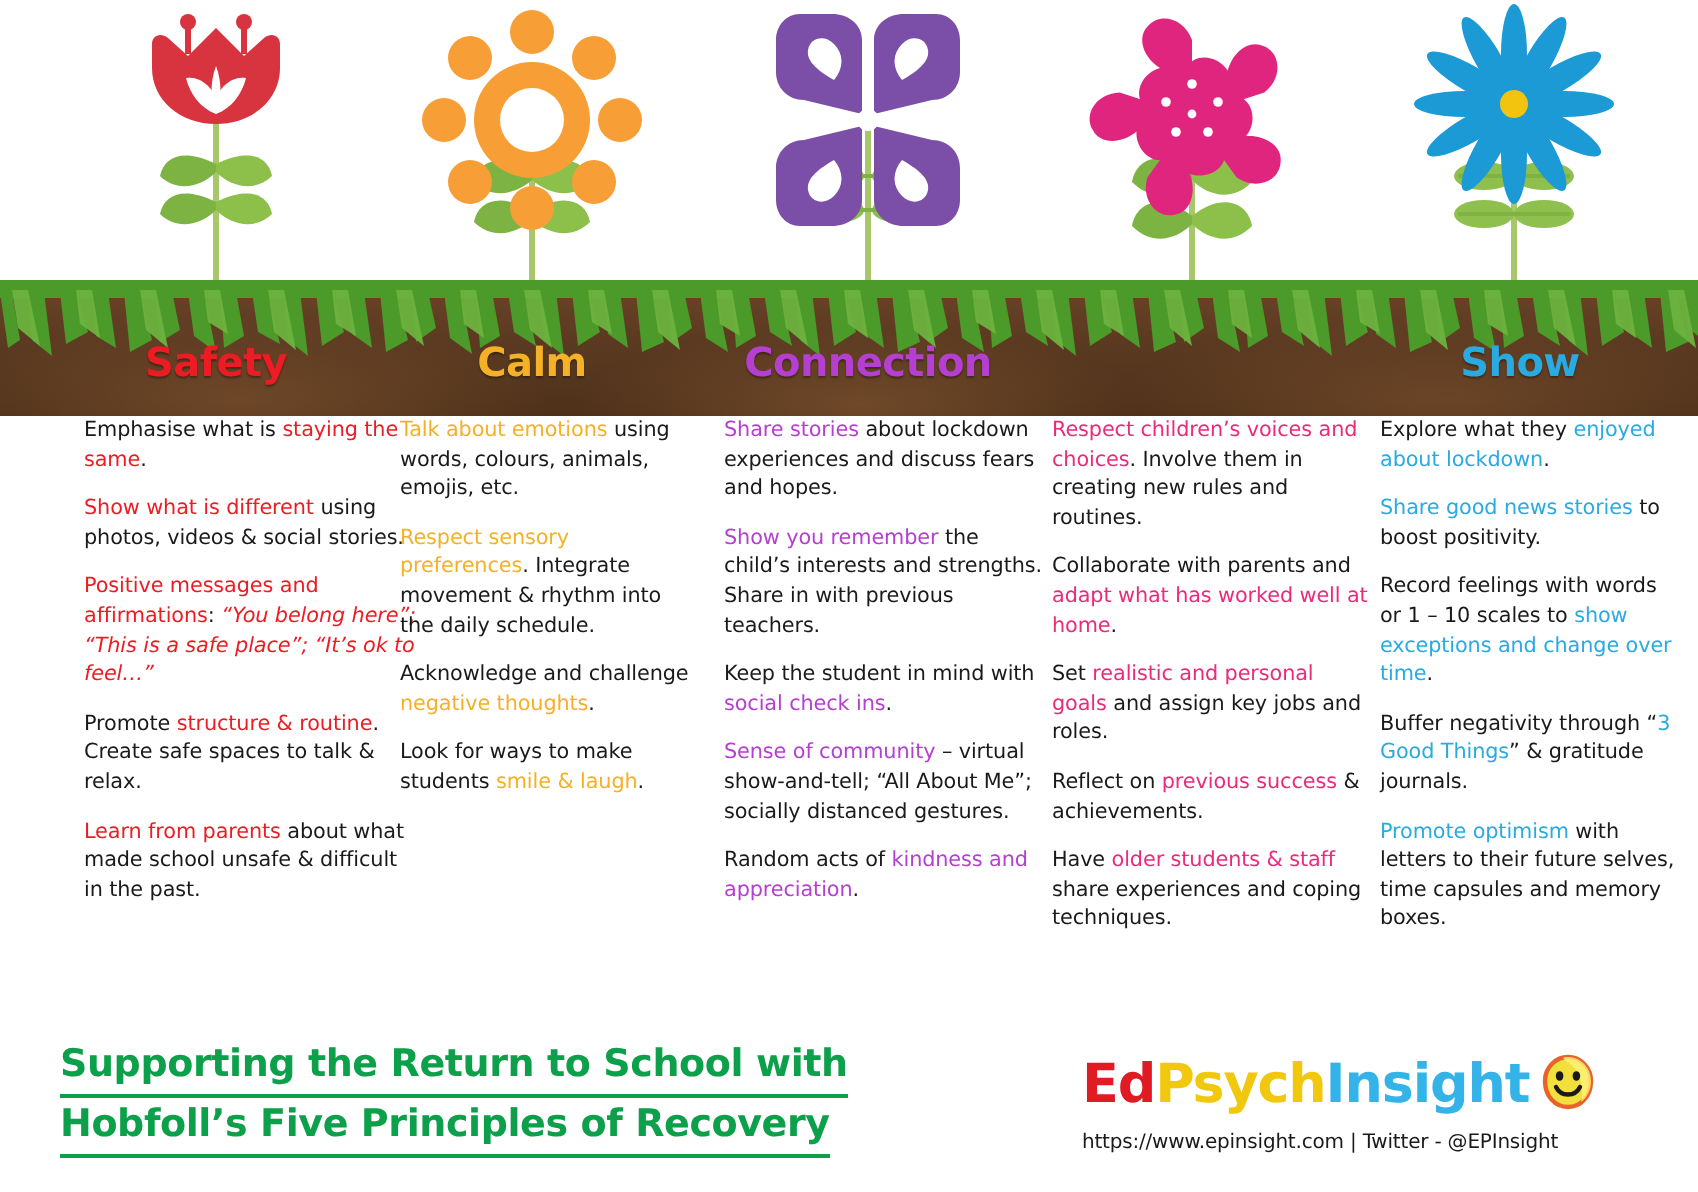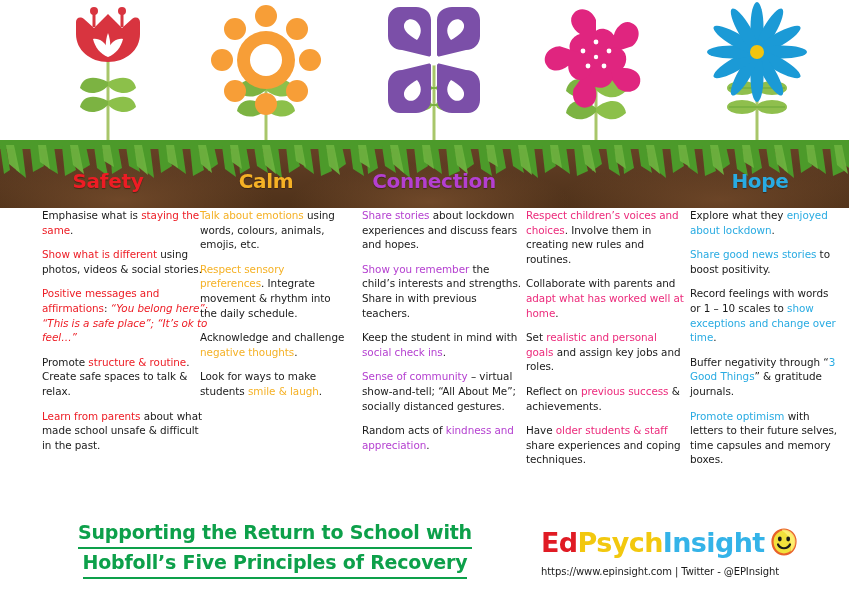--- a/index.html
+++ b/index.html
@@ -87,21 +87,21 @@
   #footer {
     position: absolute;
     left: 0; top: 513px;
     width: 849px; height: 83px;
     background: #ffffff;
   }
   #footer-title {
     position: absolute;
     left: 30px; top: 6px;
     width: 490px;
-    text-align: center;
+    text-align: left;
     color: #0da04a;
     font-family: "DejaVu Sans", sans-serif;
     font-weight: bold;
     font-size: 19px;
     line-height: 27px;
     letter-spacing: -0.2px;
   }
   #footer-title .line {
     display: inline-block;
     border-bottom: 2px solid #0da04a;
@@ -341,21 +341,21 @@
           <path d="M742 5 L750 5 L754 28 L744 22 Z"></path>
         <path d="M774 5 L782 5 L788 33 L777 24 Z"></path>
           <path d="M806 5 L814 5 L818 29 L808 22 Z"></path>
         <path d="M834 5 L842 5 L848 34 L837 25 Z"></path>
       </g>
     </svg>
 
     <div class="soil-heading" style="left:18px;width:180px;color:#ed1c24;">Safety</div>
     <div class="soil-heading" style="left:196px;width:140px;color:#f5b125;">Calm</div>
     <div class="soil-heading" style="left:352px;width:164px;color:#b43fd0;">Connection</div>
-    <div class="soil-heading" style="left:690px;width:140px;color:#29abe2;">Hope</div>
+    <div class="soil-heading" style="left:690px;width:140px;color:#29abe2;">Show</div>
   </div>
 
   <div id="columns">
     <div class="column" style="left:18px;  width:168px;margin-left:24px;">
         <div class="tip"><span>Emphasise what is </span><span class="hl" style="color: rgb(237, 28, 36);">staying the same</span><span>.</span></div>
         <div class="tip"><span class="hl" style="color: rgb(237, 28, 36);">Show what is different</span><span> using photos, videos &amp; social stories.</span></div>
         <div class="tip"><span class="hl" style="color: rgb(237, 28, 36);">Positive messages and affirmations</span><span>: </span><span class="it" style="color: rgb(237, 28, 36);">“You belong here”; “This is a safe place”; “It’s ok to feel…”</span></div>
         <div class="tip"><span>Promote </span><span class="hl" style="color: rgb(237, 28, 36);">structure &amp; routine</span><span>. Create safe spaces to talk &amp; relax.</span></div>
         <div class="tip"><span class="hl" style="color: rgb(237, 28, 36);">Learn from parents</span><span> about what made school unsafe &amp; difficult in the past.</span></div>
       </div>

